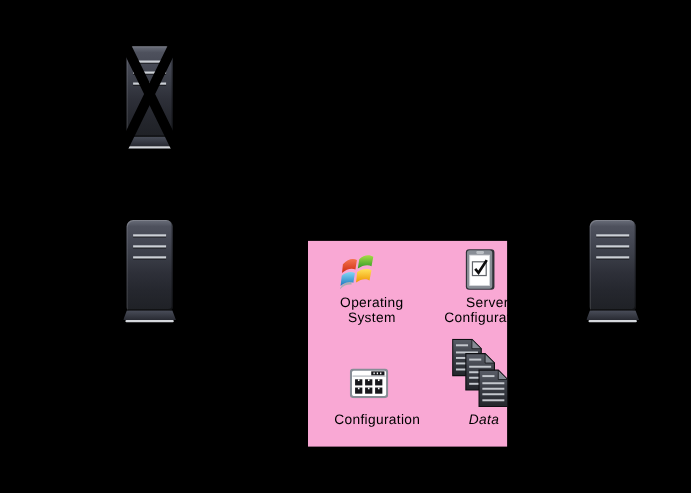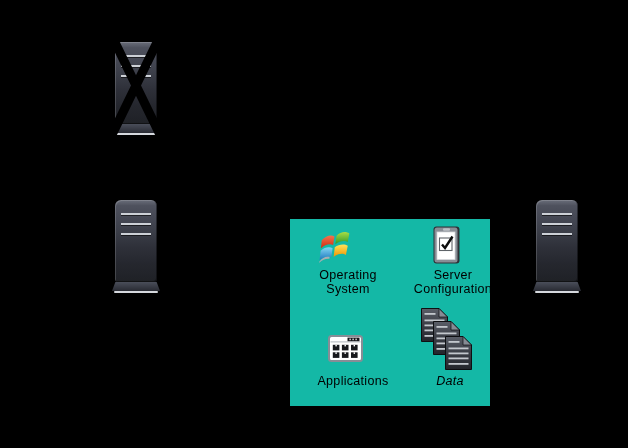--- a/index.html
+++ b/index.html
@@ -21,21 +21,21 @@
     position:absolute;left:0;bottom:2px;width:48px;height:9px;
     background:linear-gradient(180deg,#4a4e5a,#282a32);
     clip-path:polygon(7% 0,93% 0,100% 100%,0 100%);
   }
   .server-baseline{position:absolute;left:2px;bottom:0;width:44px;height:2px;background:#d5d8dd;border-radius:1px;}
   
   .xbar{position:absolute;width:124px;height:9px;background:#000;border-radius:2px;}
   .xbar.a{transform:rotate(64deg);}
   .xbar.b{transform:rotate(-64deg);}
   
-  .panel{position:absolute;left:290px;top:219px;width:200px;height:187px;background:#14b8a6;}
+  .panel{position:absolute;left:280px;top:219px;width:181px;height:187px;background:#f9a8d4;}
   .panel-icon{position:absolute;}
   .panel-label{
     position:absolute;color:#000;font-size:12.5px;line-height:13.5px;
     letter-spacing:0.3px;text-align:center;white-space:normal;
   }
 </style>
 </head>
 <body>
 
 <div class="server" style="left:112px;top:42px;">
@@ -123,21 +123,21 @@
     </g>
     <g fill="#ffffff">
       <rect x="7.4" y="9.8" width="1.4" height="1.6"></rect>
         <rect x="16.5" y="9.8" width="1.4" height="1.6"></rect>
         <rect x="25.6" y="9.8" width="1.4" height="1.6"></rect>
       <rect x="7.4" y="17.3" width="1.4" height="1.6"></rect>
         <rect x="16.5" y="17.3" width="1.4" height="1.6"></rect>
         <rect x="25.6" y="17.3" width="1.4" height="1.6"></rect>
     </g>
   </svg>
-  <div class="panel-label" style="left:17px;top:156px;width:92px;">Applications</div>
+  <div class="panel-label" style="left:17px;top:156px;width:92px;">Configuration</div>
 
   <svg class="panel-icon" style="left:131px;top:89px;" width="53" height="64" viewBox="0 0 53 64">
     <defs>
       <linearGradient id="dg" x1="0" y1="0" x2="0" y2="1">
         <stop offset="0" stop-color="#5a5e68"></stop>
           <stop offset="0.5" stop-color="#3a3d45"></stop>
           <stop offset="1" stop-color="#23252b"></stop>
       </linearGradient>
     </defs>
     <g id="doc1">

